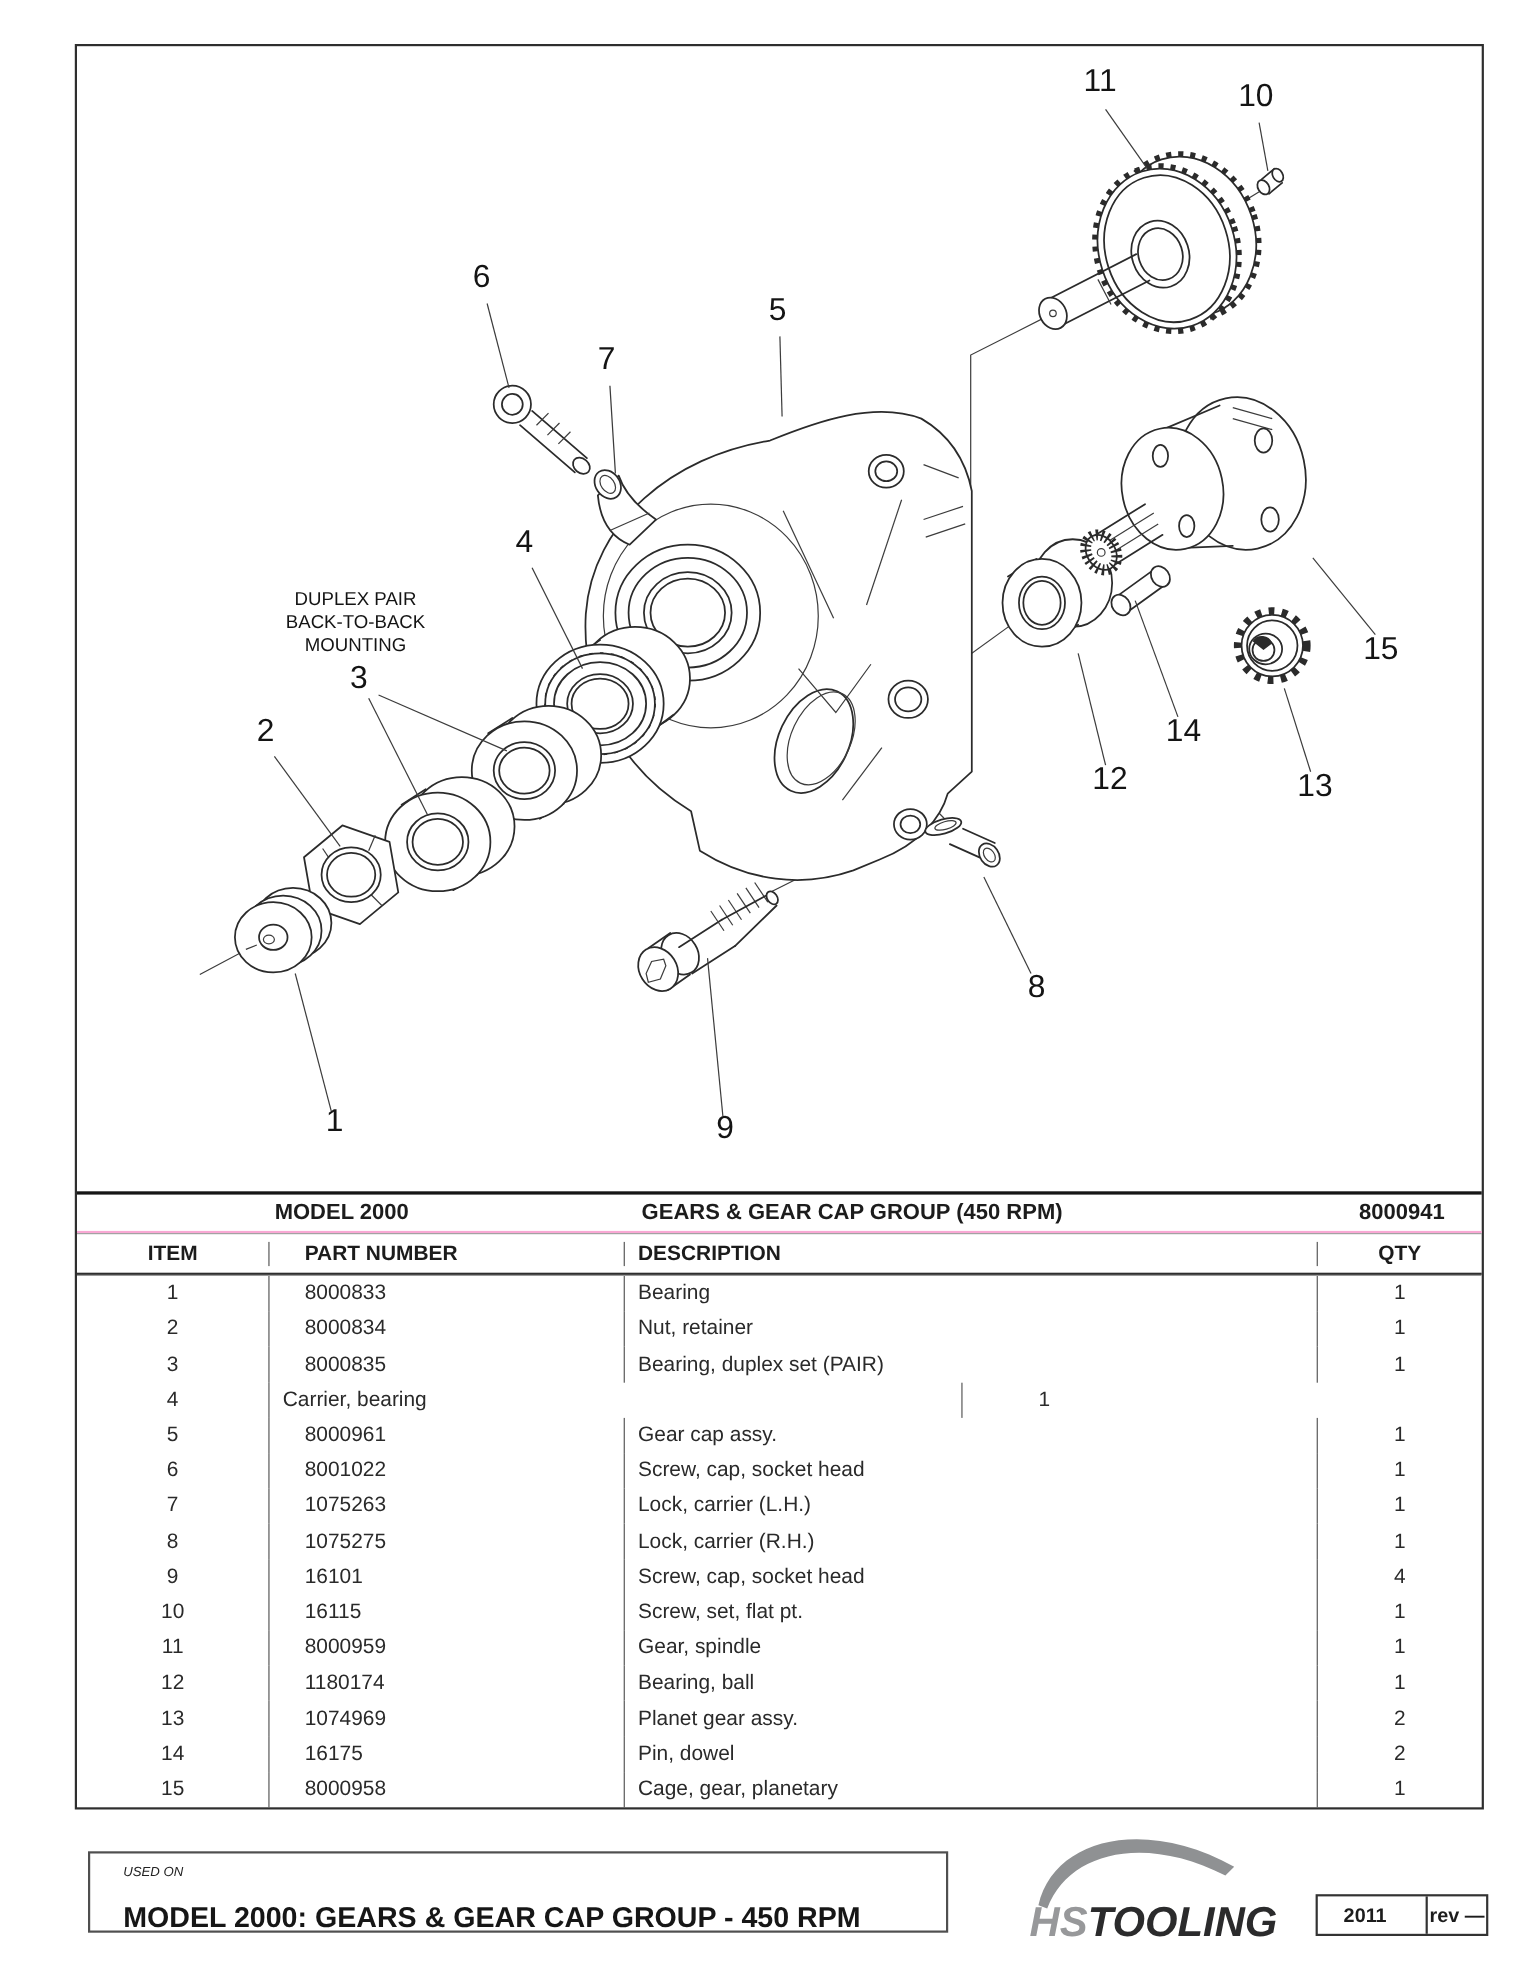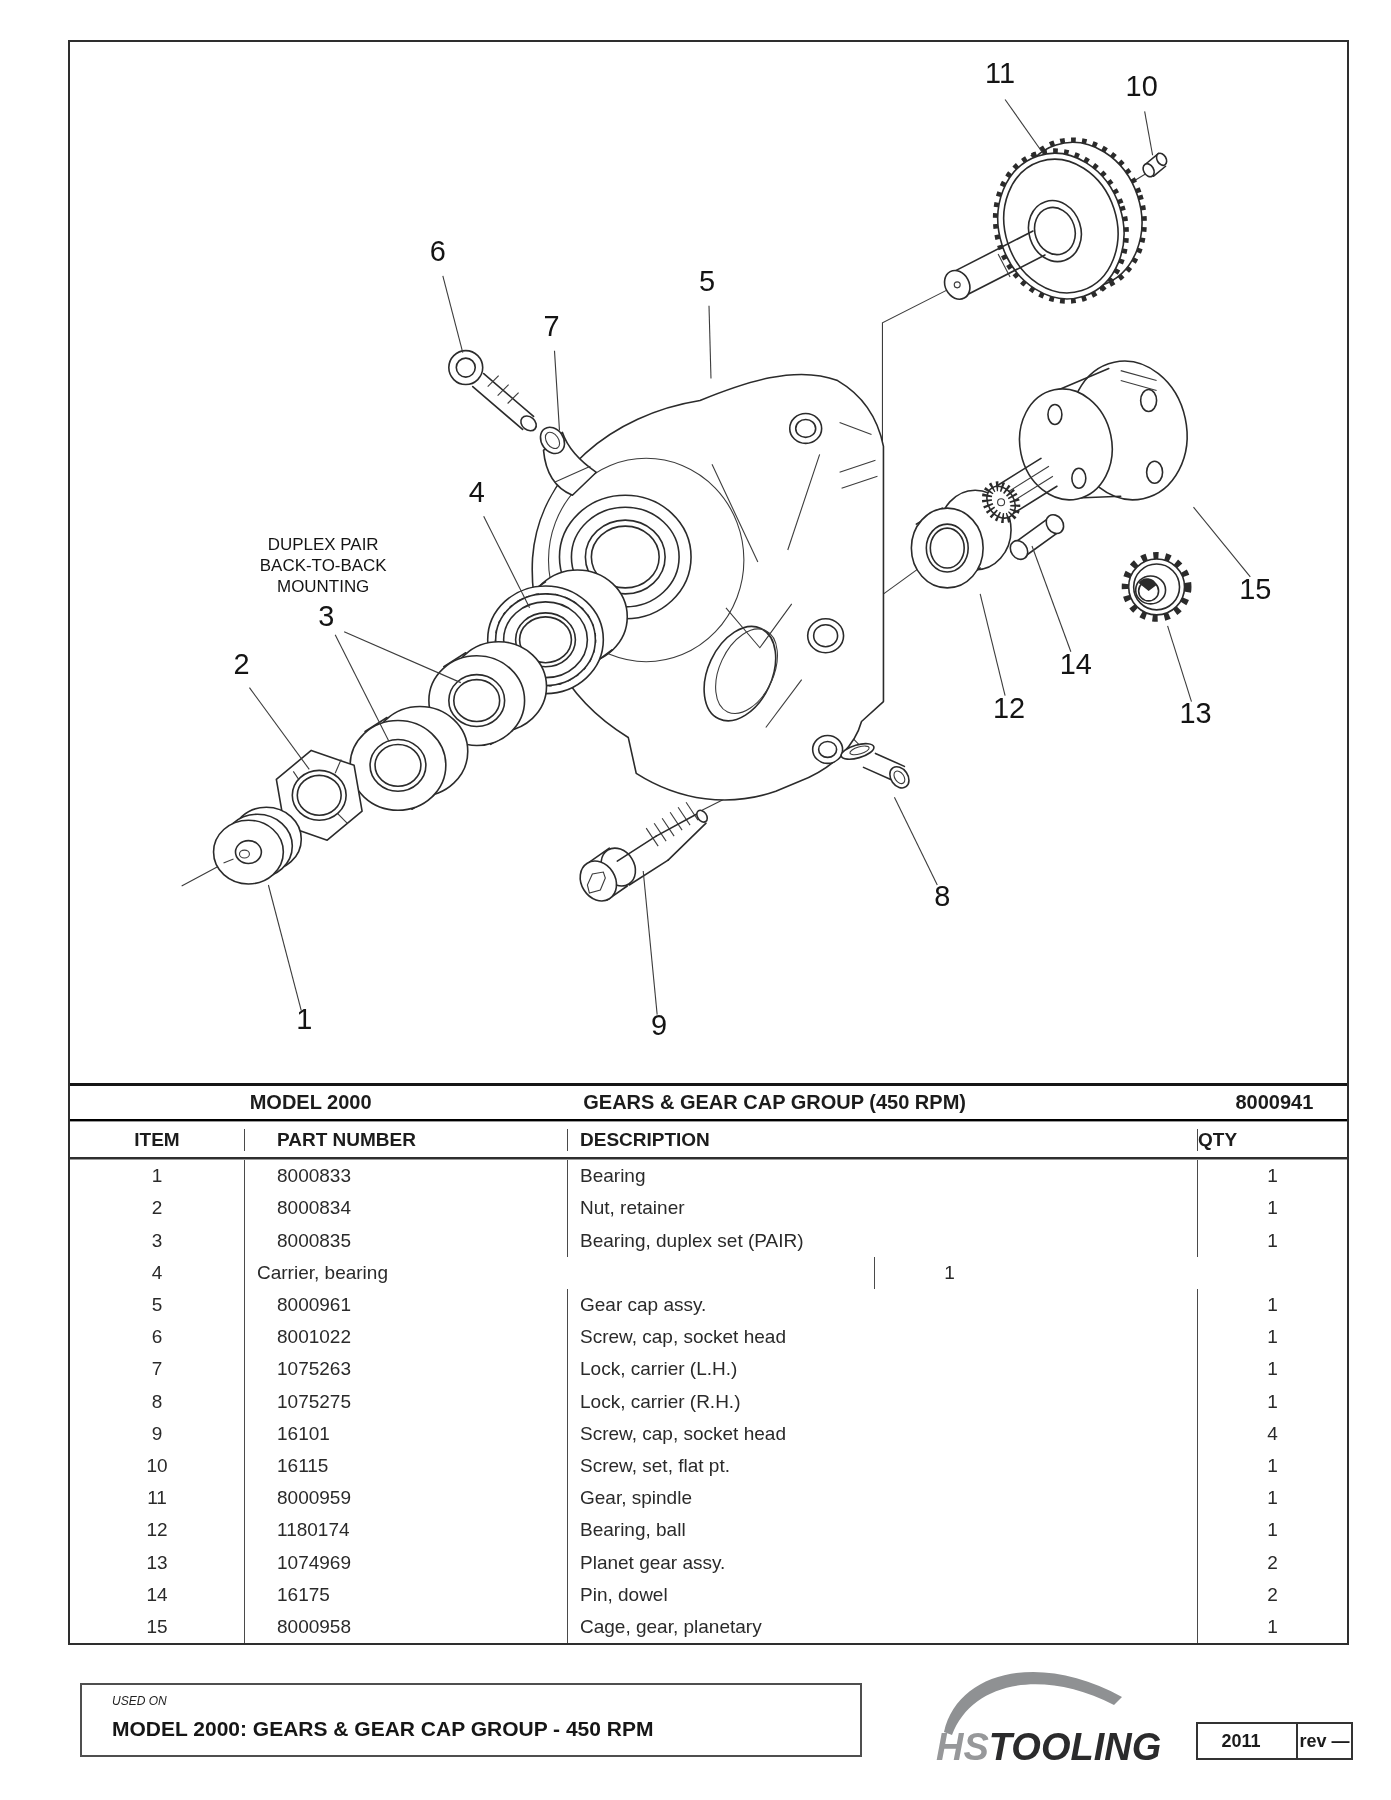--- a/index.html
+++ b/index.html
@@ -1,39 +1,39 @@
 <!DOCTYPE html>
 <html><head>
 <meta charset="utf-8">
 <style>
   html,body{margin:0;padding:0;background:#ffffff;}
   body{width:1391px;height:1800px;position:relative;font-family:"Liberation Sans",sans-serif;color:#1c1c1c;}
   .frame{position:absolute;left:68px;top:40px;width:1281px;height:1605px;border:2px solid #2e2e2e;box-sizing:border-box;display:flex;flex-direction:column;background:#fff;}
   .diagram{height:1041px;position:relative;}
   .diagram svg{display:block;width:100%;height:100%;}
   
-  .t-band1{border-top:3px solid #161616;border-bottom:2px solid #000000;height:38px;display:flex;align-items:center;box-sizing:border-box;gap:20px;}
+  .t-band1{border-top:3px solid #161616;border-bottom:2px solid #f9a8d4;height:38px;display:flex;align-items:center;box-sizing:border-box;gap:20px;}
   .t-band2{border-top:1px solid #9a9a9a;border-bottom:2px solid #2e2e2e;height:38px;display:flex;align-items:center;box-sizing:border-box;}
   .t-body{border-top:1px solid #9a9a9a;flex:1;display:flex;flex-direction:column;box-sizing:border-box;}
   .c-model{width:497px;text-align:center;font-weight:bold;font-size:20px;}
   .c-title{width:630px;padding-left:12px;font-weight:bold;font-size:20px;box-sizing:border-box;}
   .c-doc{width:150px;text-align:center;font-weight:bold;font-size:20px;}
   .c-item{width:174px;text-align:center;box-sizing:border-box;}
   .c-part{width:323px;padding-left:32px;box-sizing:border-box;border-left:1px solid #4a4a4a;}
   .c-desc{width:630px;padding-left:12px;box-sizing:border-box;border-left:1px solid #4a4a4a;}
-  .c-qty{width:150px;box-sizing:border-box;border-left:1px solid #4a4a4a;}
+  .c-qty{width:150px;text-align:center;box-sizing:border-box;border-left:1px solid #4a4a4a;}
   .t-band2 .c-item,.t-band2 .c-part,.t-band2 .c-desc,.t-band2 .c-qty{font-weight:bold;font-size:19px;}
   .t-row{flex:1;display:flex;align-items:center;font-size:19px;color:#2a2a2a;}
   .t-row .c-part,.t-row .c-desc,.t-row .c-qty,.t-row .c-item{height:100%;display:flex;align-items:center;}
   .t-row .c-item{justify-content:center;}
   .t-row .c-qty{justify-content:center;}
   
   .usedon{position:absolute;left:80px;top:1683px;width:782px;height:74px;border:2px solid #4f4f4f;box-sizing:border-box;background:#fff;}
   .usedon .l1{position:absolute;left:30px;top:9px;font-style:italic;font-size:12px;color:#222;}
-  .usedon .l2{position:absolute;left:30px;top:32px;font-weight:bold;font-size:21px;color:#161616;}
+  .usedon .l2{position:absolute;left:30px;top:43px;font-weight:bold;font-size:26px;color:#161616;}
   .logo{position:absolute;left:915px;top:1650px;width:270px;height:120px;}
   .revbox{position:absolute;left:1196px;top:1722px;width:157px;height:38px;border:2px solid #333;box-sizing:border-box;display:flex;background:#fff;gap:12px;}
   .revbox .y{width:86px;display:flex;align-items:center;justify-content:center;font-weight:bold;font-size:18px;}
   .revbox .r{flex:1;border-left:2px solid #333;display:flex;align-items:center;justify-content:center;font-weight:bold;font-size:18px;}
   
   .ln{fill:none;stroke:#2b2b2b;stroke-width:1.6;stroke-linejoin:round;stroke-linecap:round;}
   .lw{fill:#fff;stroke:#2b2b2b;stroke-width:1.6;stroke-linejoin:round;}
   .thin{fill:none;stroke:#3c3c3c;stroke-width:1.1;}
   .teeth{fill:none;stroke:#2b2b2b;stroke-width:10;}
   .callout{font-family:"Liberation Sans",sans-serif;font-size:29px;fill:#141414;text-anchor:middle;}

